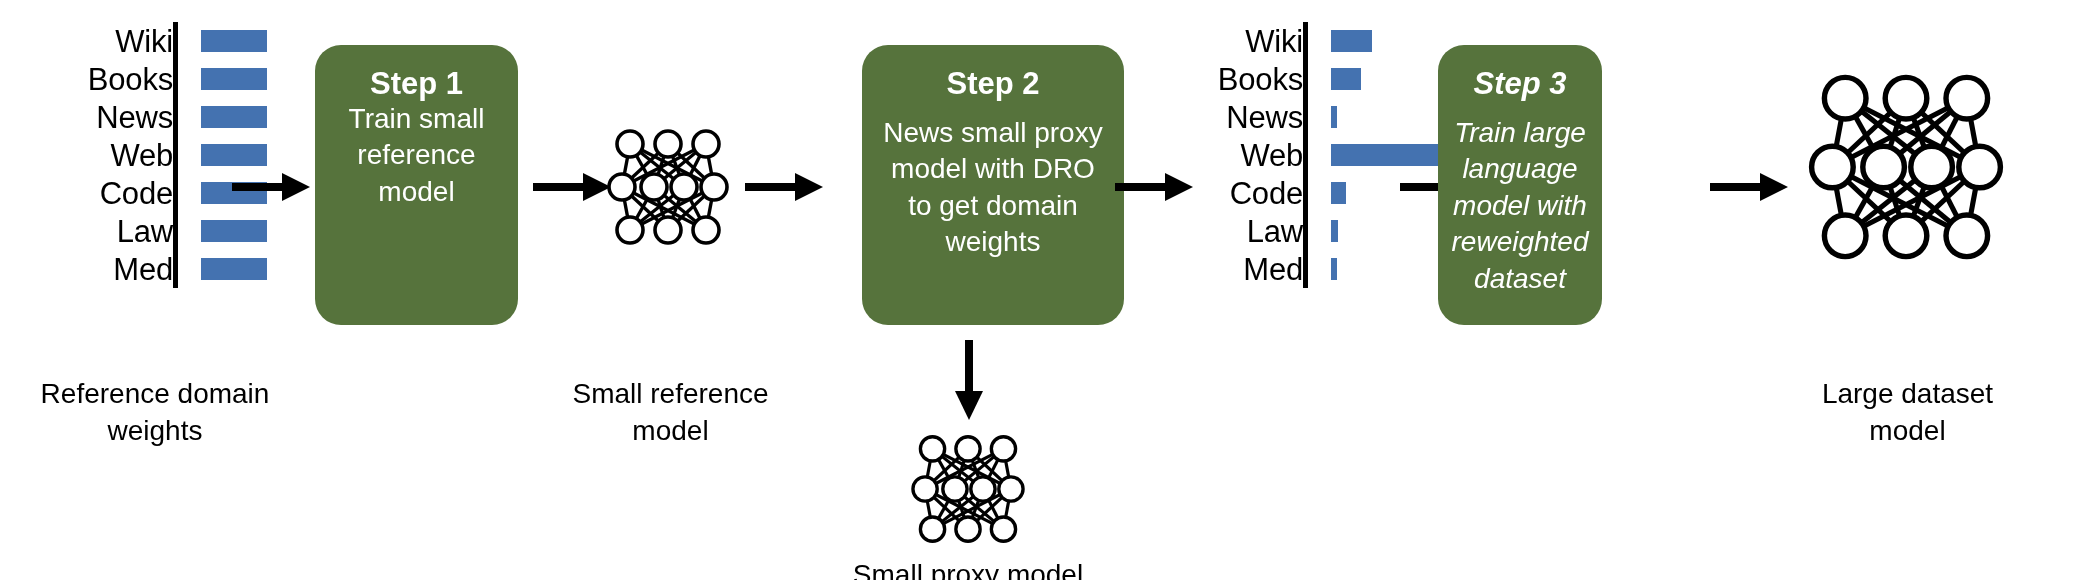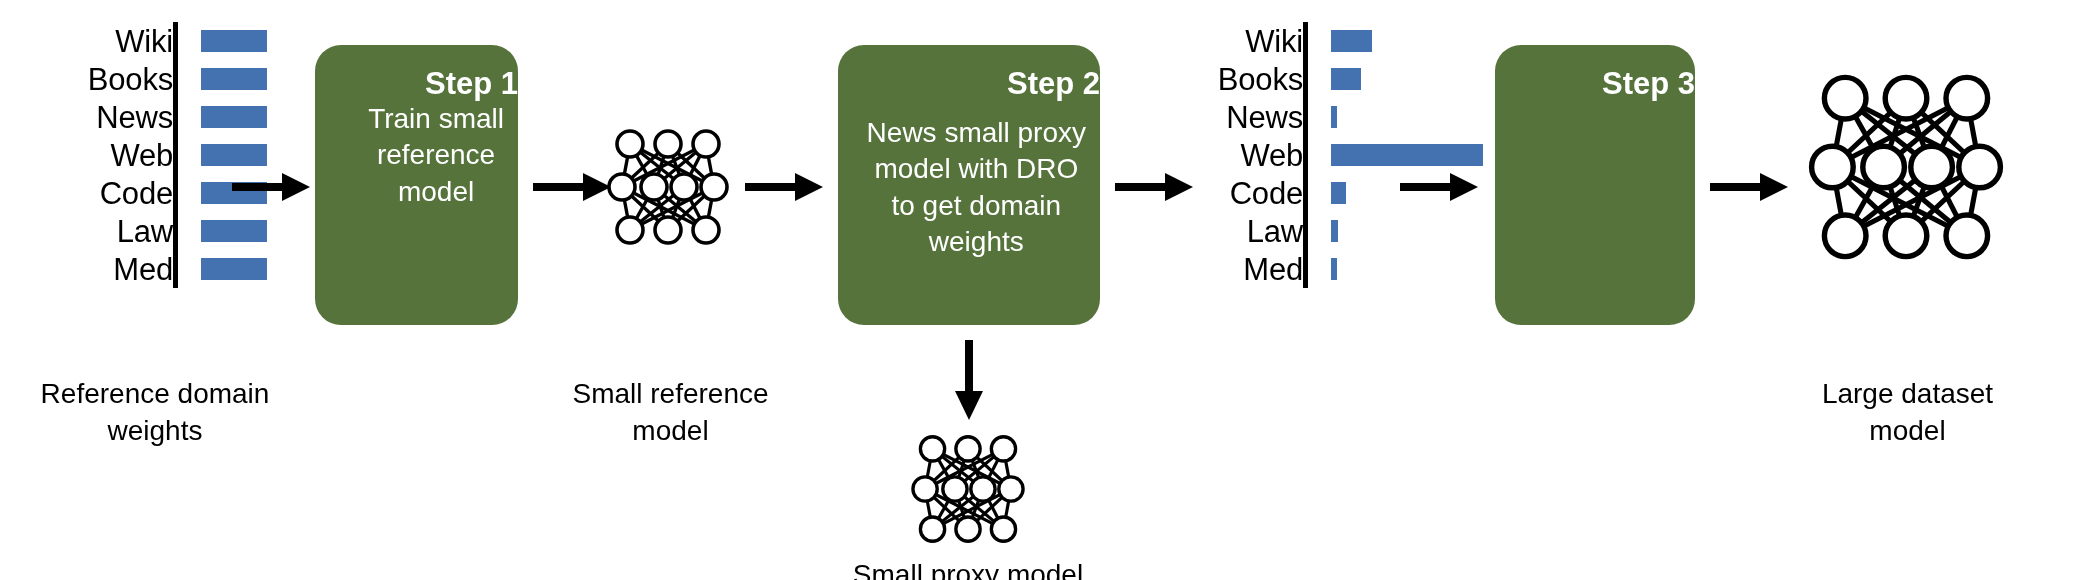--- a/index.html
+++ b/index.html
@@ -47,21 +47,21 @@
   }
 
   
   .step-box{
     position:absolute;
     background:#56733c;
     border-radius:26px;
     color:#ffffff;
     display:flex;
     flex-direction:column;
-    align-items:flex-end;
+    align-items:center;
     box-sizing:border-box;
   }
   .step-title{
     font-weight:bold;
     font-size:31px;
     line-height:1.1;
     margin-top:22px;
     letter-spacing:0px;
   }
   .step-body{
@@ -217,21 +217,21 @@
   <div class="caption" style="left:548px;top:375px;width:245px;">Small reference
 model</div>
 
   <div class="arrow-h" style="left:745px;top:170px;">
     <svg width="78" height="34" viewBox="0 0 78 34">
       <line x1="0" y1="17" x2="55" y2="17" stroke="#000" stroke-width="8"></line>
       <polygon points="50,3 78,17 50,31" fill="#000"></polygon>
     </svg>
   </div>
 
-  <div class="step-box tight" style="left:838px;top:45px;width:262px;height:280px;">
+  <div class="step-box tight" style="left:862px;top:45px;width:262px;height:280px;">
     <div class="step-title">Step 2</div>
     <div class="step-body">News small proxy
 model with DRO
 to get domain
 weights</div>
   </div>
 
   <div class="arrow-v" style="left:952px;top:340px;">
     <svg width="34" height="80" viewBox="0 0 34 80">
       <line x1="17" y1="0" x2="17" y2="56" stroke="#000" stroke-width="8"></line>
@@ -347,22 +347,27 @@
   </div>
 
 
   <div class="arrow-h" style="left:1400px;top:170px;">
     <svg width="78" height="34" viewBox="0 0 78 34">
       <line x1="0" y1="17" x2="55" y2="17" stroke="#000" stroke-width="8"></line>
       <polygon points="50,3 78,17 50,31" fill="#000"></polygon>
     </svg>
   </div>
 
-  <div class="step-box tight" style="left:1495px;top:45px;width:200px;height:280px;">
+  <div class="step-box tight" style="left:1438px;top:45px;width:164px;height:280px;font-style:italic;">
     <div class="step-title">Step 3</div>
+    <div class="step-body">Train large
+language
+model with
+reweighted
+dataset</div>
   </div>
 
   <div class="arrow-h" style="left:1710px;top:170px;">
     <svg width="78" height="34" viewBox="0 0 78 34">
       <line x1="0" y1="17" x2="55" y2="17" stroke="#000" stroke-width="8"></line>
       <polygon points="50,3 78,17 50,31" fill="#000"></polygon>
     </svg>
   </div>
 
   <div class="abs" style="left:1810px;top:62px;">

